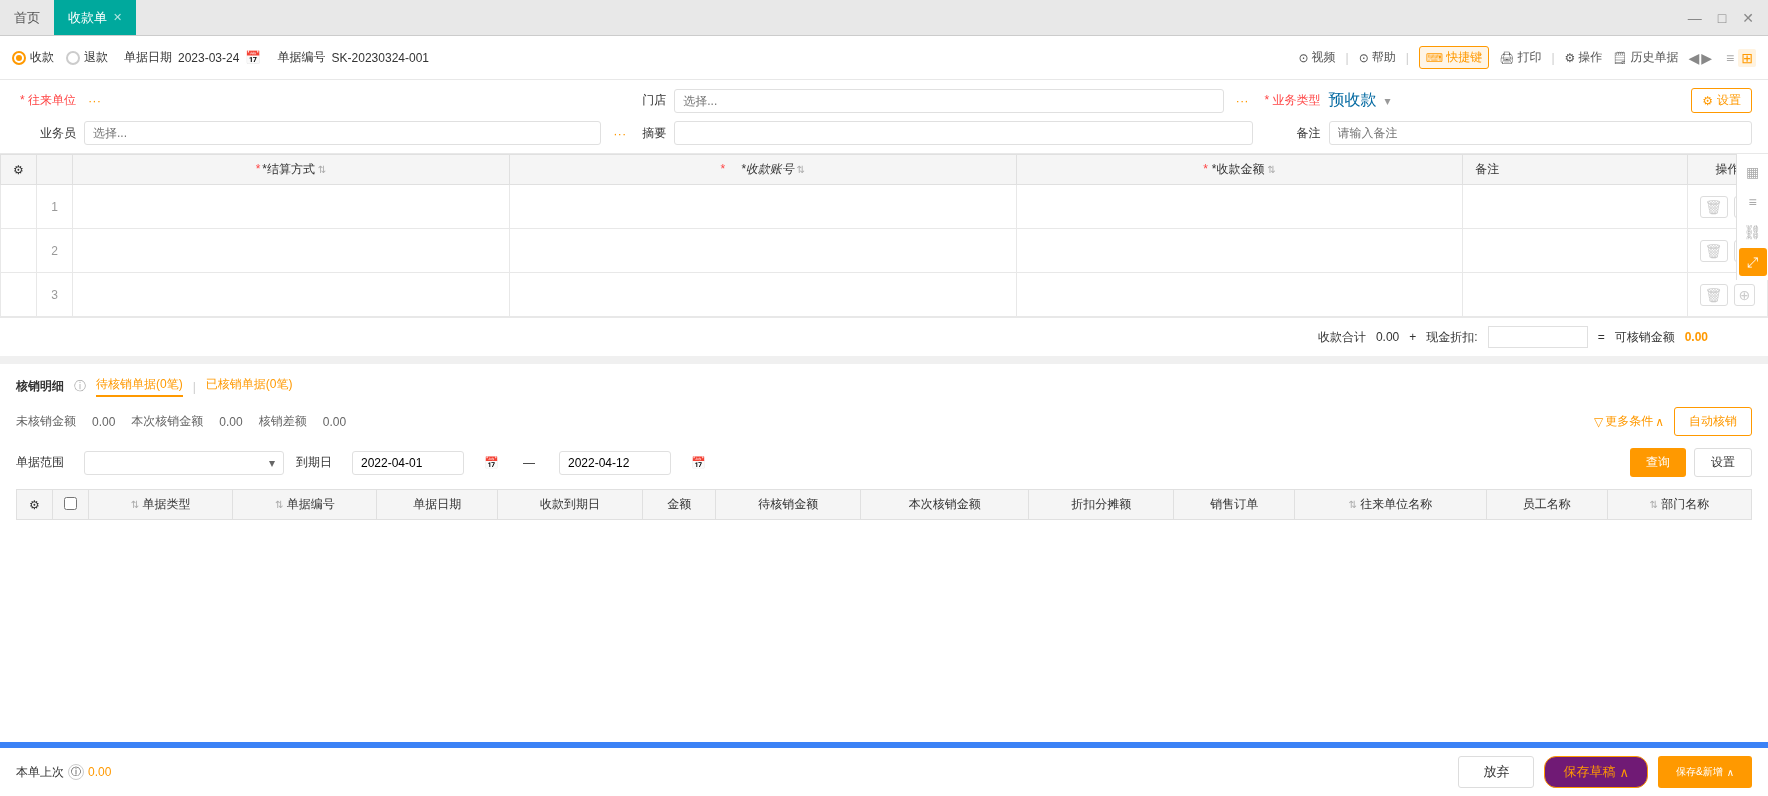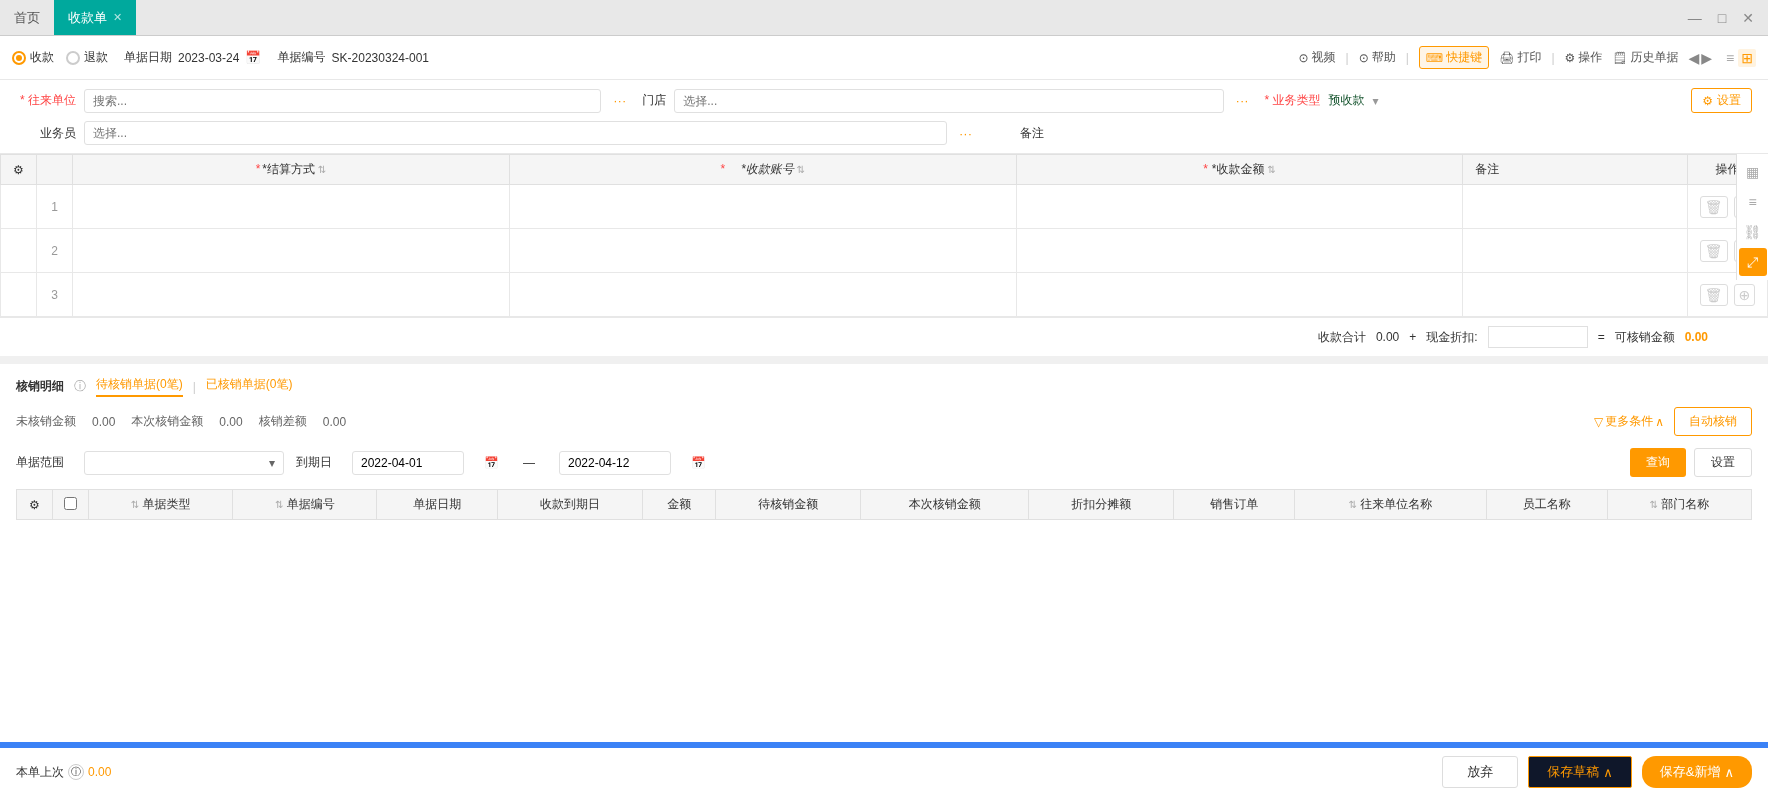--- a/index.html
+++ b/index.html
@@ -30,21 +30,21 @@
     .toolbar-right span { cursor: pointer; display: flex; align-items: center; gap: 3px; }
     .icon-circle { width: 16px; height: 16px; border-radius: 50%; border: 1px solid #ccc; display: inline-flex; align-items: center; justify-content: center; font-size: 10px; cursor: pointer; }
     
     
     .form-area { padding: 8px 16px; border-bottom: 1px solid #e8e8e8; display: flex; flex-direction: column; gap: 8px; }
     .form-row { display: flex; align-items: center; gap: 8px; }
     .form-label { color: #f44; font-size: 12px; min-width: 60px; text-align: right; }
     .form-input { flex: 1; border: 1px solid #e0e0e0; border-radius: 3px; padding: 4px 8px; font-size: 12px; color: #999; outline: none; background: #fff; min-width: 0; }
     .form-more { color: #f90; cursor: pointer; font-size: 13px; padding: 0 4px; }
     .form-section { display: flex; flex: 1; align-items: center; gap: 8px; }
-    .dropdown-val { font-size: 12px; color: #14532d; }
+    .dropdown-val { font-size: 16px; color: #0369a1; }
     .dropdown-arrow { color: #999; cursor: pointer; }
     .settings-btn { background: #fff; border: 1px solid #f90; color: #f90; padding: 3px 10px; border-radius: 3px; cursor: pointer; font-size: 12px; display: flex; align-items: center; gap: 4px; }
     
     
     .table-wrapper { flex: 1; overflow: auto; position: relative; }
     .data-table { width: 100%; border-collapse: collapse; }
     .data-table th { background: #f5f5f5; border: 1px solid #e0e0e0; padding: 6px 8px; font-size: 12px; font-weight: normal; text-align: center; color: #333; white-space: nowrap; }
     .data-table td { border: 1px solid #e8e8e8; padding: 4px 8px; font-size: 12px; text-align: center; height: 44px; }
     .th-gear { width: 36px; }
     .required-star { color: #f44; margin-right: 2px; }
@@ -84,22 +84,22 @@
     .verify-table-wrap { overflow: auto; flex: 1; min-height: 0; }
     .verify-table { width: 100%; border-collapse: collapse; }
     .verify-table th { background: #f5f5f5; border: 1px solid #e0e0e0; padding: 6px 6px; font-size: 12px; font-weight: normal; text-align: center; white-space: nowrap; }
     
     
     .bottom-bar { display: flex; align-items: center; padding: 8px 16px; border-top: 6px solid #3b82f6; background: #fff; gap: 12px; min-height: 44px; }
     .bottom-info { font-size: 12px; color: #333; display: flex; align-items: center; gap: 4px; }
     .bottom-info-val { color: #f90; }
     .bottom-right { margin-left: auto; display: flex; gap: 10px; }
     .abandon-btn { background: #fff; border: 1px solid #ddd; color: #333; padding: 6px 24px; border-radius: 3px; cursor: pointer; font-size: 13px; }
-    .save-draft-btn { background: #0f172a; border: 1px solid #f90; color: #f90; padding: 6px 18px; border-radius: 2px; cursor: pointer; font-size: 13px; display: flex; align-items: center; gap: 4px; }
-    .save-new-btn { background: #f90; border: none; color: #fff; padding: 6px 18px; border-radius: 14px; cursor: pointer; font-size: 13px; display: flex; align-items: center; gap: 4px; }
+    .save-draft-btn { background: #701a75; border: 1px solid #f90; color: #f90; padding: 6px 18px; border-radius: 12px; cursor: pointer; font-size: 13px; display: flex; align-items: center; gap: 4px; }
+    .save-new-btn { background: #f90; border: none; color: #fff; padding: 6px 18px; border-radius: 3px; cursor: pointer; font-size: 10px; display: flex; align-items: center; gap: 4px; }
     
     
     .right-panel { position: absolute; right: 0; top: 0; width: 32px; display: flex; flex-direction: column; align-items: center; gap: 2px; background: #fff; border-left: 1px solid #e0e0e0; padding: 4px 0; }
     .right-icon { width: 28px; height: 28px; display: flex; align-items: center; justify-content: center; cursor: pointer; font-size: 14px; color: #aaa; border-radius: 3px; }
     .right-icon.active { background: #f90; color: #fff; }
     
     
     ::-webkit-scrollbar { width: 6px; height: 6px; }
     ::-webkit-scrollbar-thumb { background: #ccc; border-radius: 3px; }
     
@@ -189,21 +189,20 @@
         <span class="layout-icon active" style="color:#f90;background:#fff3e0;padding:1px 3px;border-radius:2px;">⊞</span>
       </div>
     </div>
   </div>
 
   <div class="form-area">
     <div class="form-row">
 
       <div class="form-section" style="flex:2.5;">
         <span class="form-label" style="color:#f44;">* <span>往来单位</span></span>
-        <input class="form-input" type="text" style="flex: 1 1 0%; min-width: 0px;" placeholder="搜索...">
         <span class="form-more">···</span>
       </div>
 
       <div class="form-section" style="flex:2.5;">
         <span class="form-label" style="color:#333;min-width:28px;">门店</span>
         <input class="form-input" type="text" style="flex: 1 1 0%; min-width: 0px;" placeholder="选择...">
         <span class="form-more">···</span>
       </div>
 
       <div class="form-section" style="flex:2;">
@@ -218,23 +217,28 @@
       </div>
     </div>
     <div class="form-row">
 
       <div class="form-section" style="flex:2.5;">
         <span class="form-label" style="color:#333;">业务员</span>
         <input class="form-input" type="text" style="flex: 1 1 0%; min-width: 0px;" placeholder="选择...">
         <span class="form-more">···</span>
       </div>
 
+      <div class="form-section" style="flex:2.5;">
+        <span class="form-label" style="color:#333;min-width:28px;">摘要</span>
+        <input class="form-input" type="text" style="flex: 1 1 0%; min-width: 0px;">
+      </div>
 
       <div class="form-section" style="flex:2;">
         <span class="form-label" style="color:#333;">备注</span>
+        <input class="form-input" type="text" style="flex: 1 1 0%; min-width: 0px;" placeholder="请输入备注">
       </div>
     </div>
   </div>
 
   <div class="table-wrapper" style="max-height:230px;flex:none;position:relative;">
     <table class="data-table">
       <thead>
         <tr>
           <th class="th-gear">⚙</th>
           <th style="width:36px;"></th>

